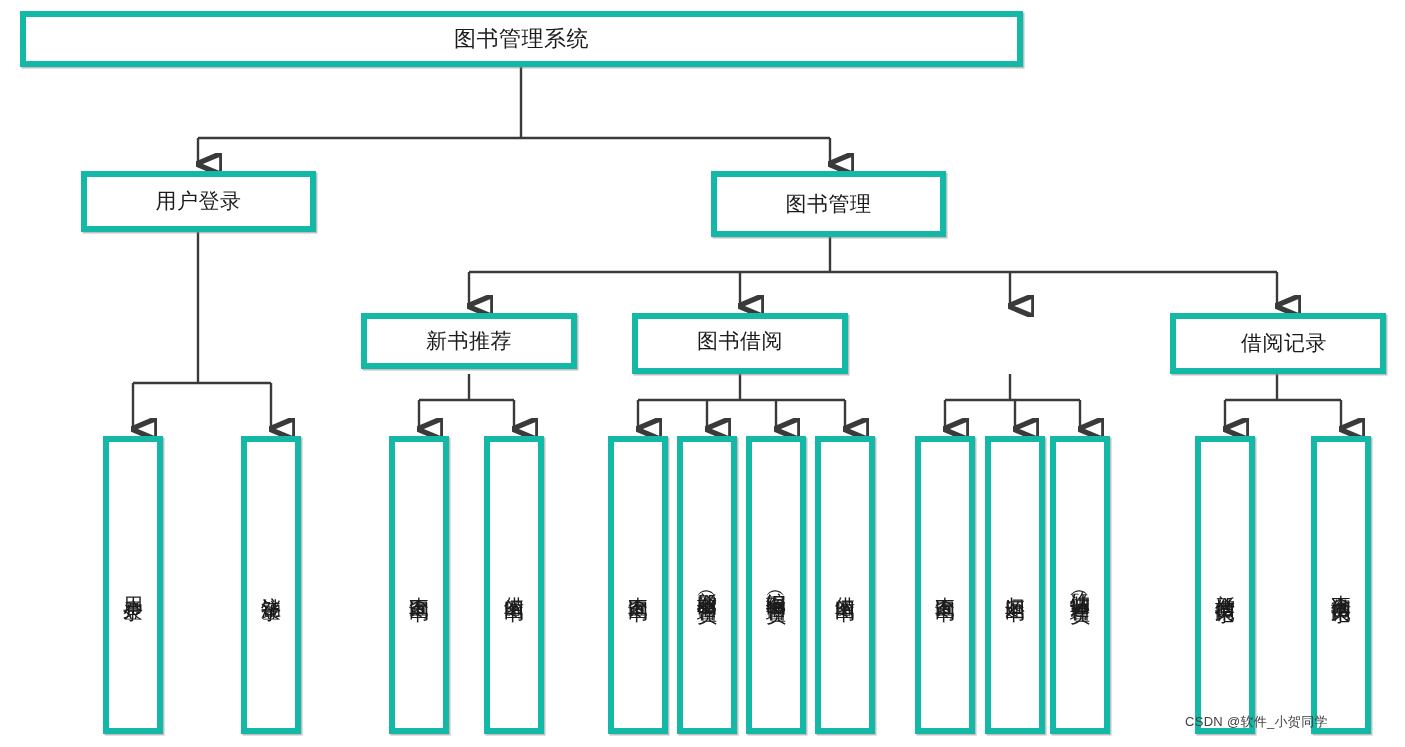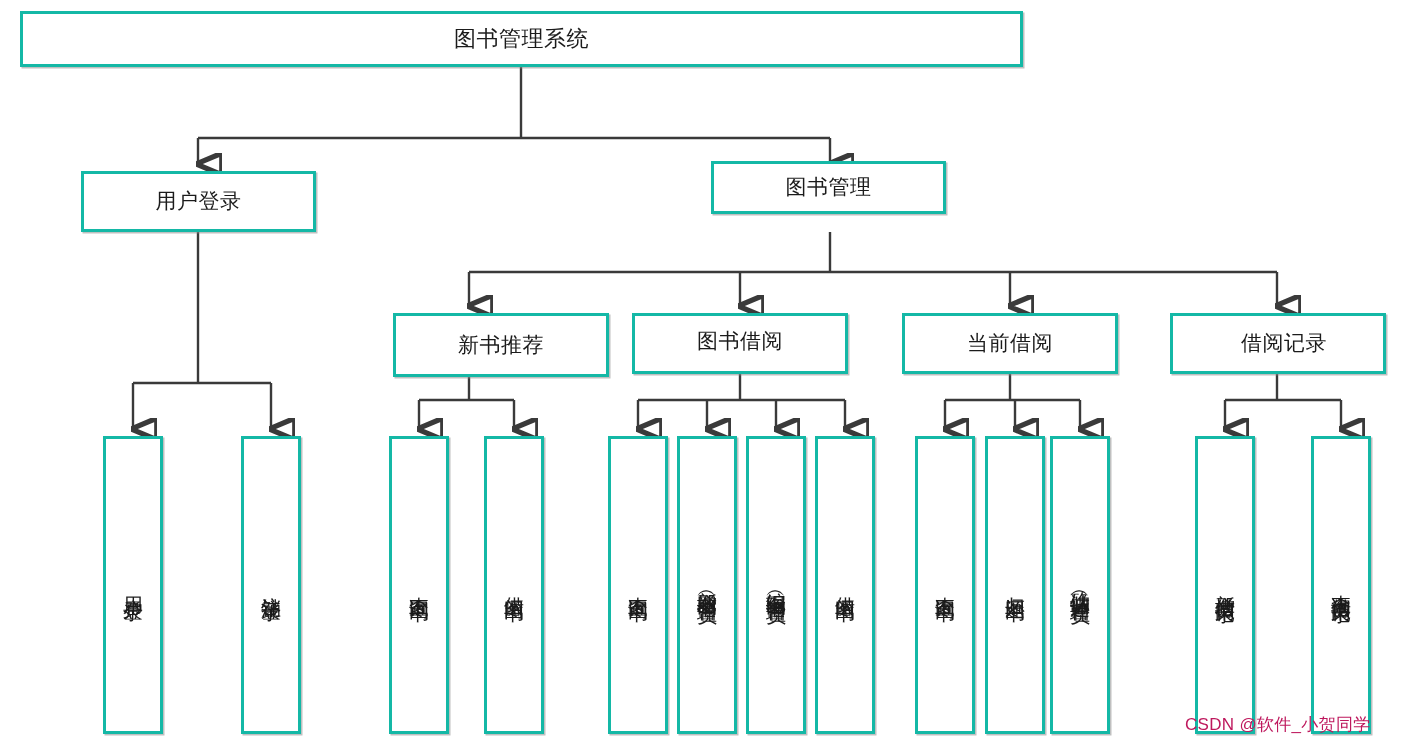--- a/index.html
+++ b/index.html
@@ -13,21 +13,21 @@
   #canvas {
     position: relative;
     width: 1405px;
     height: 747px;
     background: #ffffff;
     overflow: hidden;
   }
   .node {
     position: absolute;
     box-sizing: border-box;
-    border: 3px solid #14b8a6;
+    border: 6px solid #14b8a6;
     background: #ffffff;
     color: #1b1b1b;
     display: flex;
     align-items: center;
     justify-content: center;
     box-shadow: 1.5px 1.5px 0 rgba(140,140,140,0.55);
   }
   .node-label {
     font-size: 21px;
     line-height: 1.18;
@@ -56,22 +56,22 @@
     stroke: #3a3a3a;
     stroke-width: 2.4;
     fill: none;
   }
   .arrowhead { fill: #3a3a3a; stroke: none; }
 
   #watermark {
     position: absolute;
     left: 1185px;
     top: 713px;
-    font-size: 17px;
-    color: #be185d;
+    font-size: 13px;
+    color: #404040;
     white-space: nowrap;
     letter-spacing: 0.3px;
   }
 </style>
 </head>
 <body>
 
 <div id="canvas">
 
   <svg id="edges" viewBox="0 0 1405 747">
@@ -124,32 +124,29 @@
     <line x1="1341" y1="400" x2="1341" y2="429" marker-end="url(#arrow)"></line>
   </svg>
 
   <div class="node root" style="left:20px; top:11px; width:1003px; height:56px;">
     <span class="node-label">图书管理系统</span>
   </div>
 
   <div class="node" style="left:81px; top:171px; width:235px; height:61px;">
     <span class="node-label">用户登录</span>
   </div>
-  <div class="node" style="left:711px; top:161px; width:235px; height:53px;">
+  <div class="node" style="left:711px; top:171px; width:235px; height:66px;">
     <span class="node-label">图书管理</span>
   </div>
 
-  <div class="node" style="left:361px; top:313px; width:216px; height:64px;margin-left:32px;">
+  <div class="node" style="left:361px; top:313px; width:216px; height:56px;">
     <span class="node-label">新书推荐</span>
   </div>
   <div class="node" style="left:632px; top:313px; width:216px; height:61px;font-family:Liberation Mono, monospace;">
     <span class="node-label">图书借阅</span>
-  </div>
-  <div class="node" style="left:902px; top:313px; width:216px; height:61px;">
-    <span class="node-label">当前借阅</span>
   </div>
   <div class="node" style="left:1170px; top:313px; width:216px; height:61px;padding-left:12px;">
     <span class="node-label">借阅记录</span>
   </div>
 
   <div class="node vertical" style="left:103px; top:436px; width:60px; height:298px;">
     <span class="node-label">用户登录</span>
   </div>
   <div class="node vertical" style="left:241px; top:436px; width:60px; height:298px;">
     <span class="node-label">注销登录</span>

